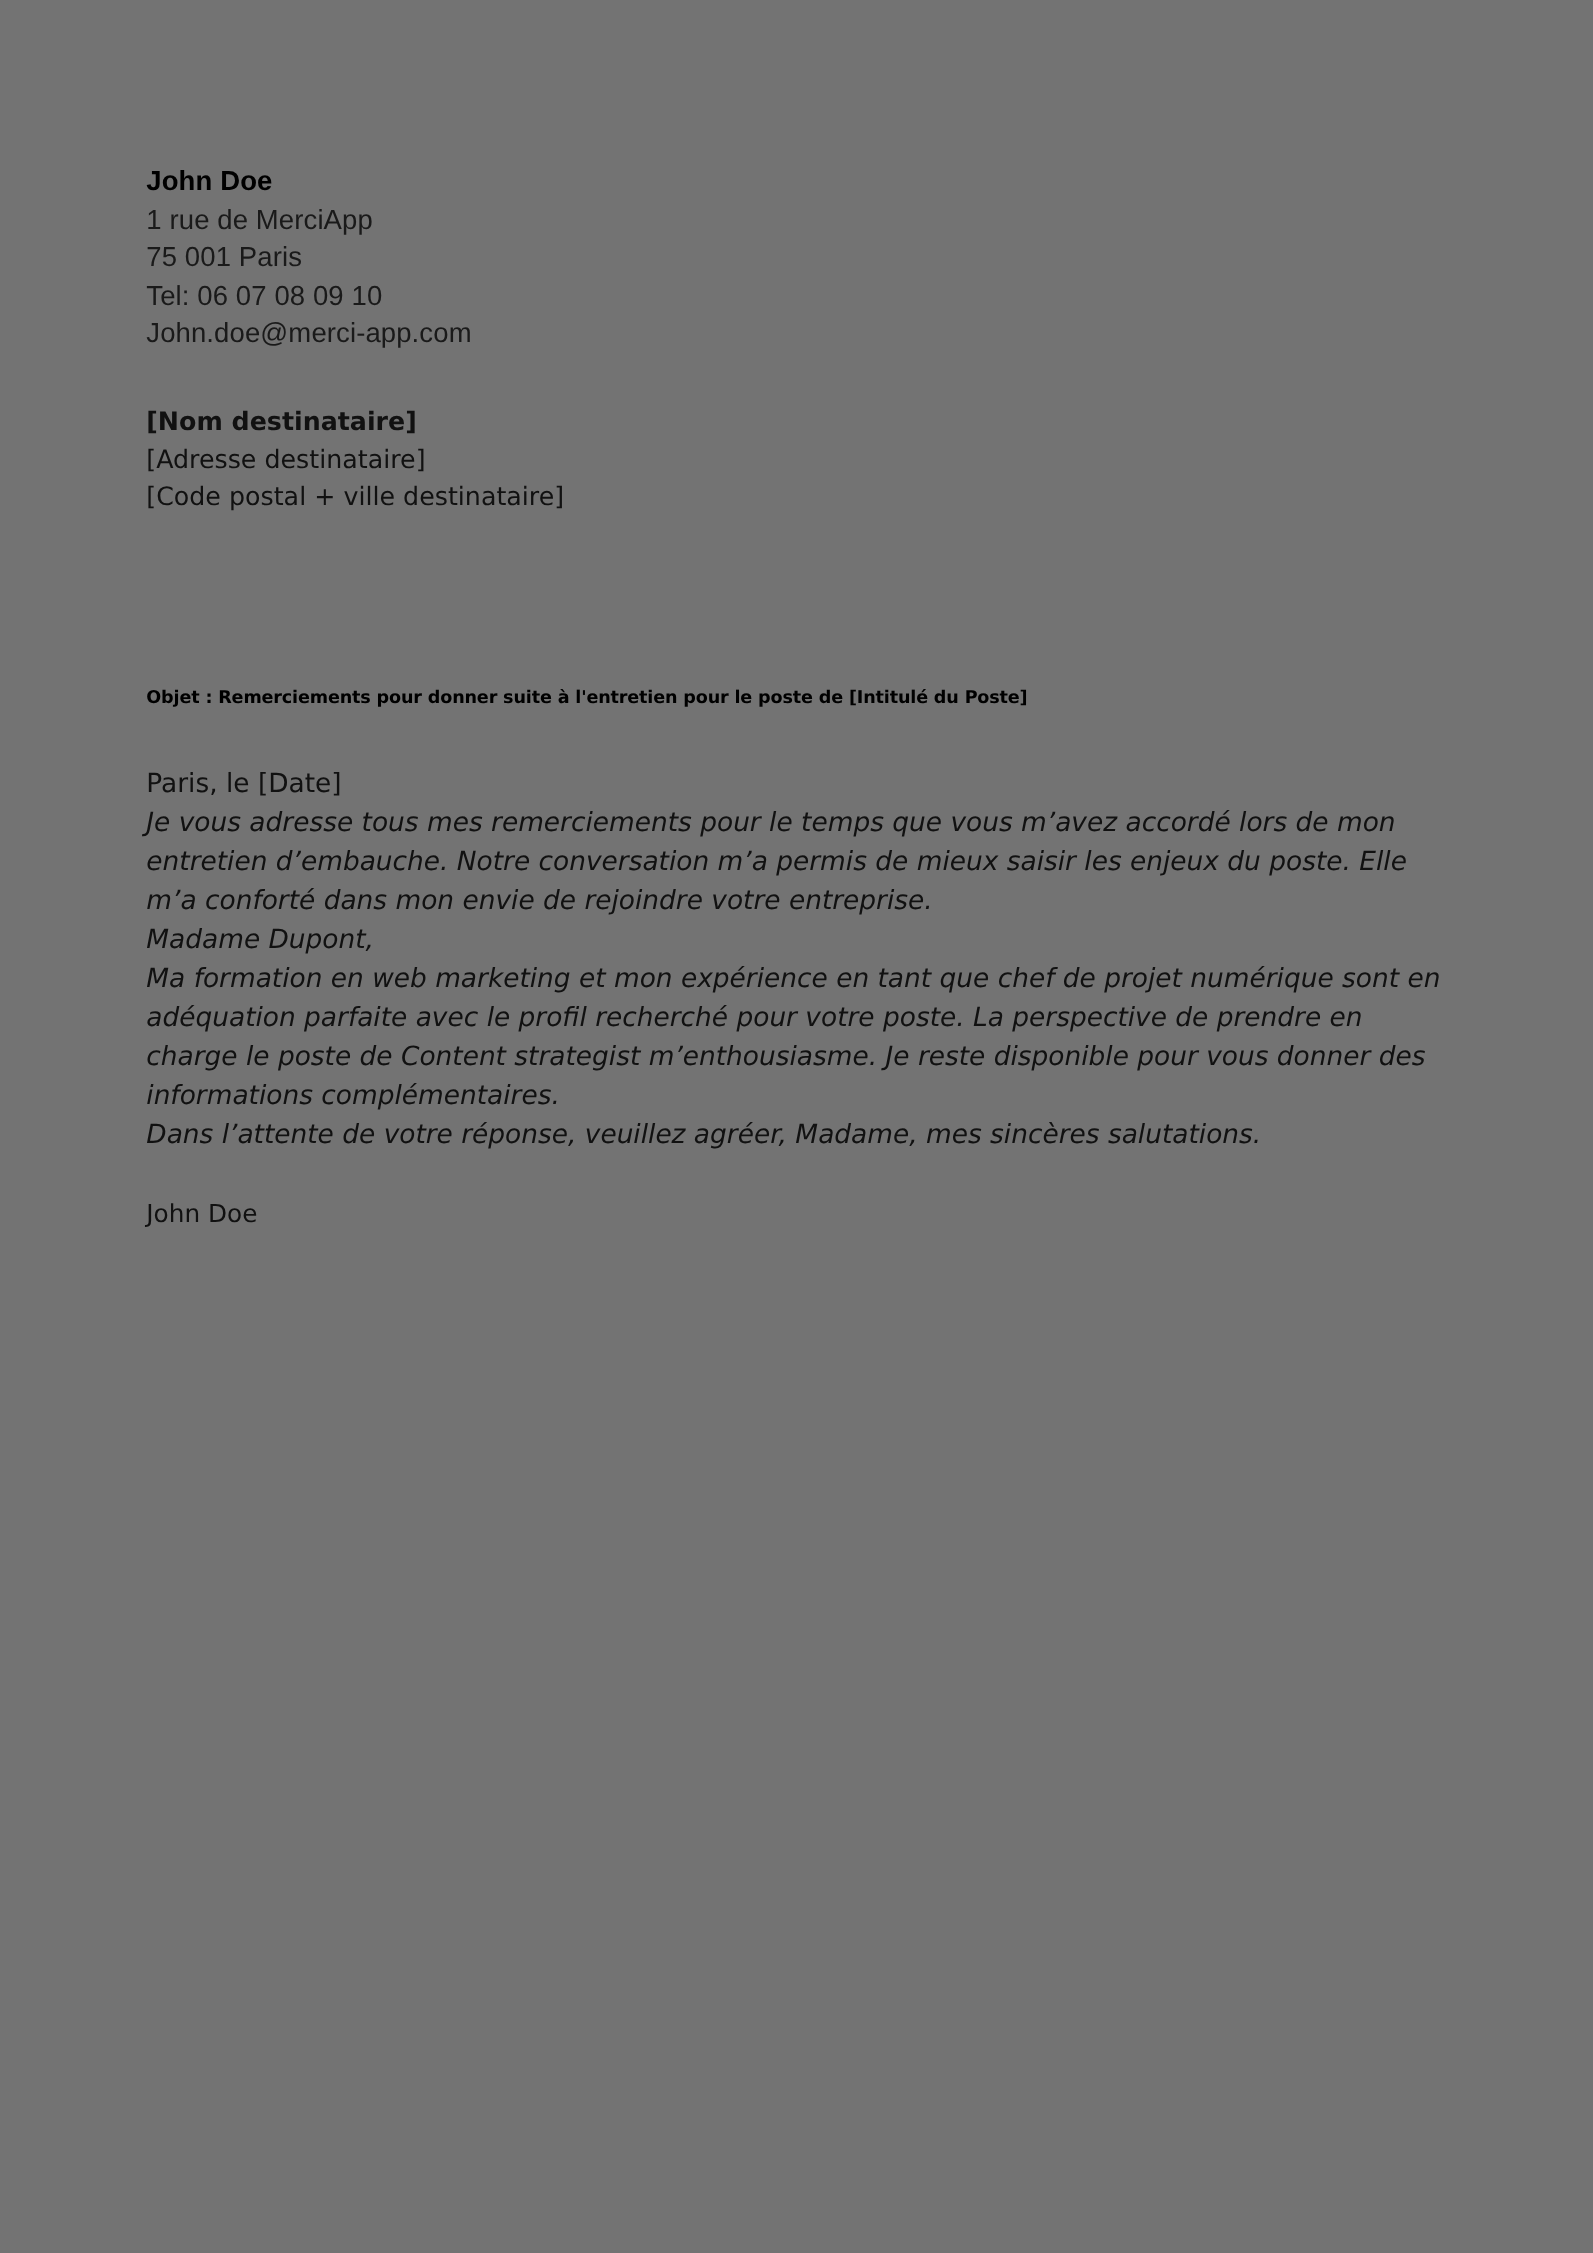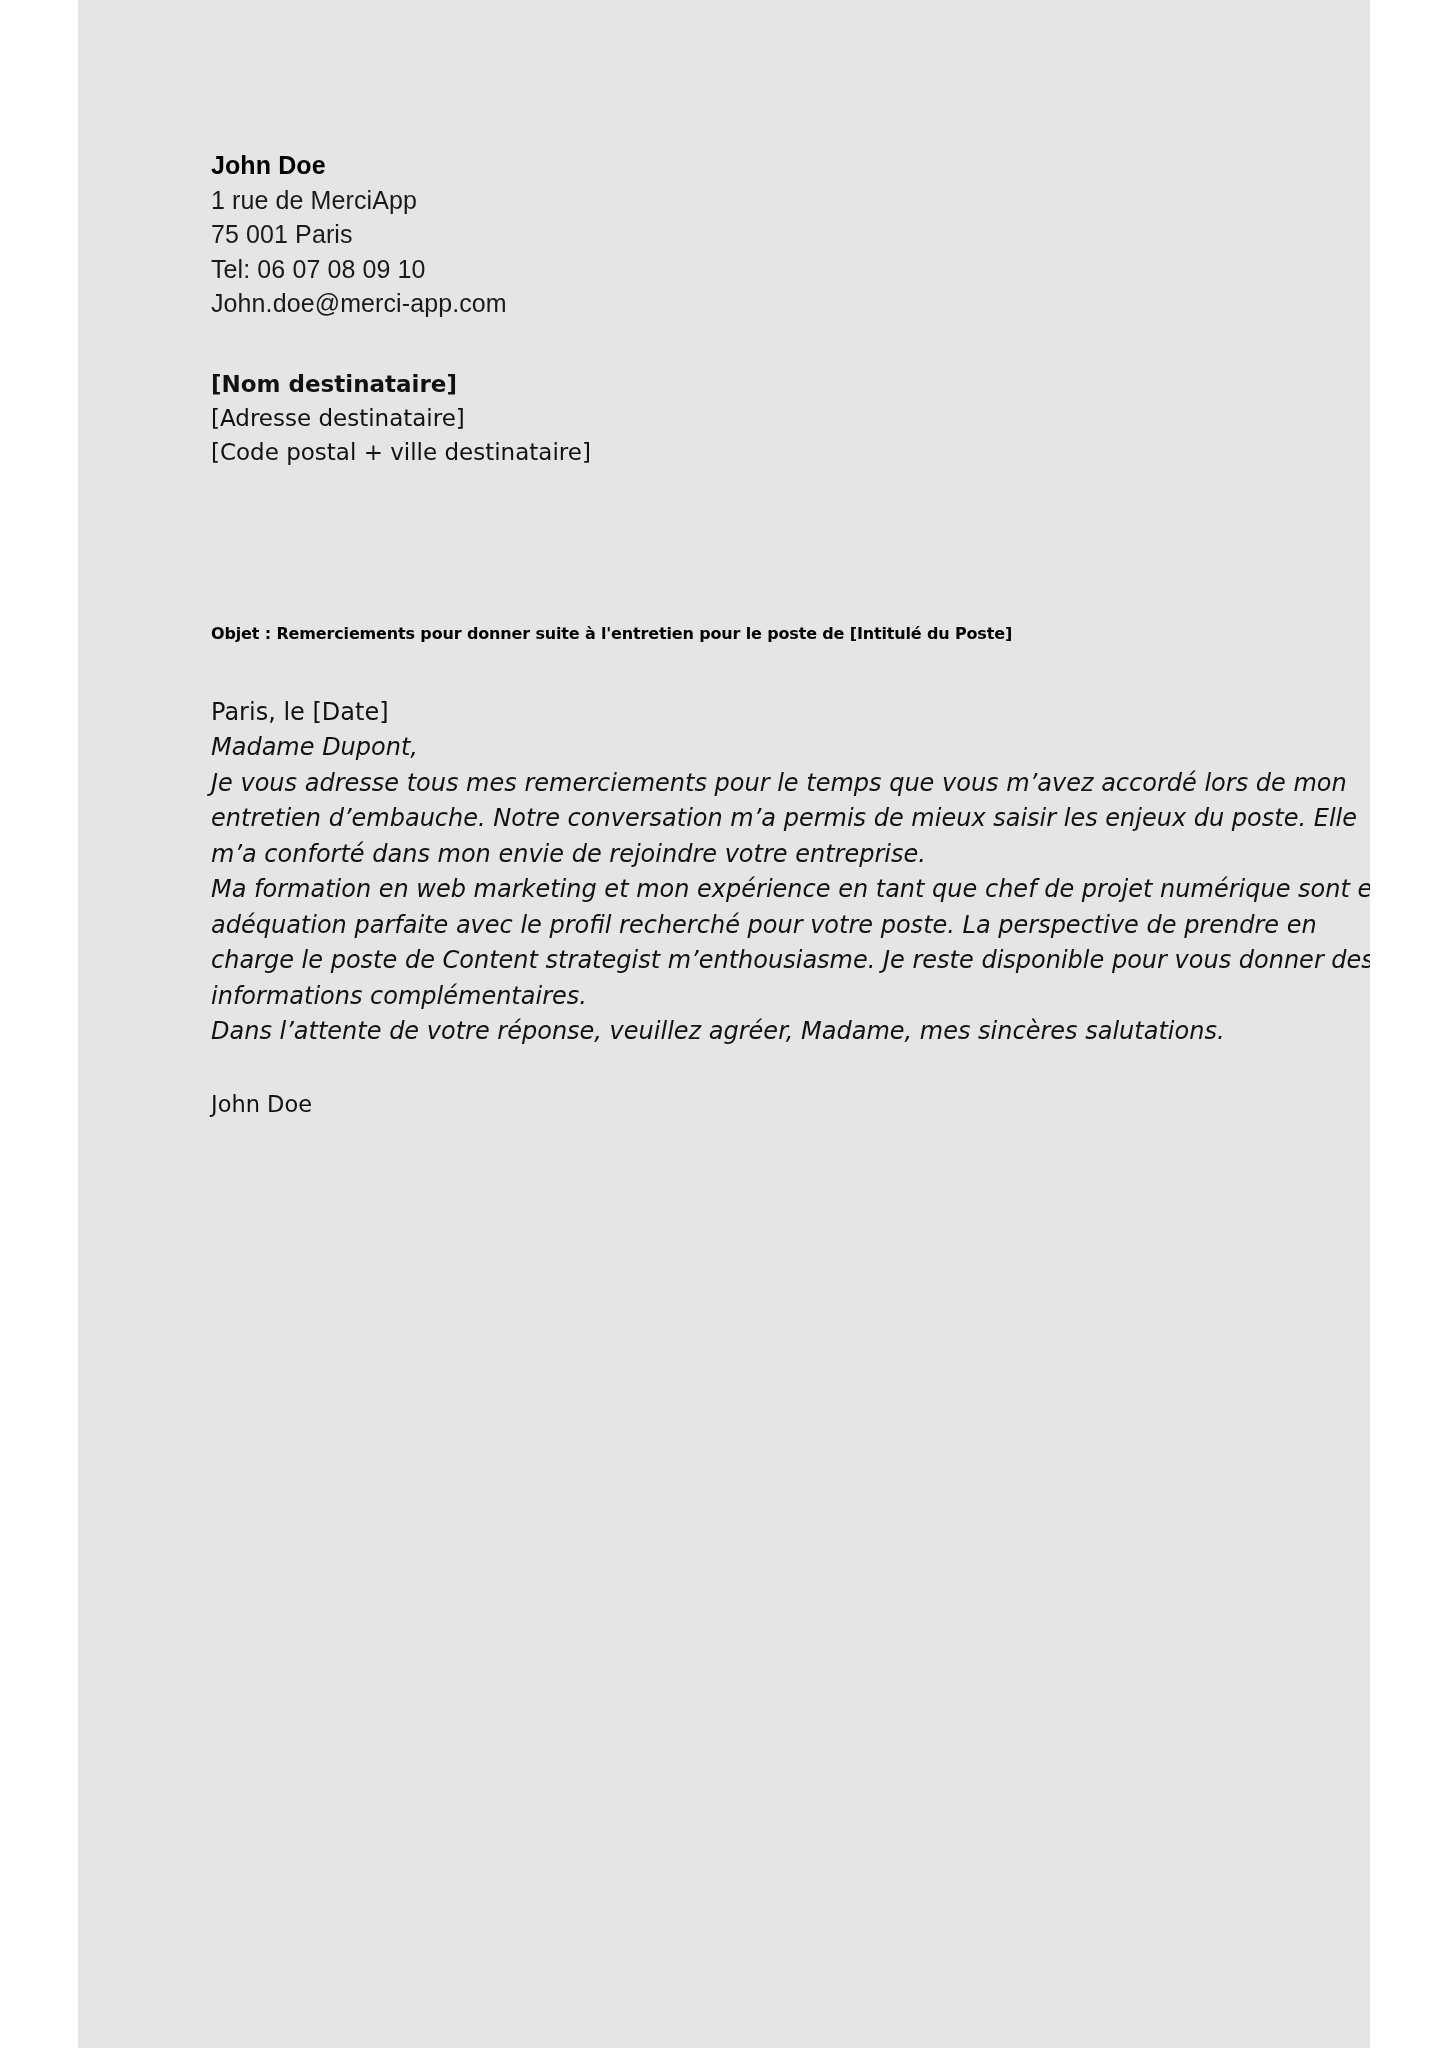--- a/index.html
+++ b/index.html
@@ -6,23 +6,23 @@
     margin: 0;
     padding: 0;
     background: #ffffff;
   }
   body {
     font-family: "Liberation Sans", sans-serif;
     color: #000000;
   }
   .page {
     position: relative;
-    width: 1292px;
+    width: 1448px;
     height: 2048px;
-    background: #e5e5e5;
+    background: #737373;
     margin: 0 auto;
     overflow: hidden;
     box-sizing: border-box;
   }
   .content {
     position: absolute;
     left: 133px;
     top: 148px;
     width: 1182px;
   }
@@ -117,22 +117,22 @@
     <div class="recipient">
       <div class="r-name">[Nom destinataire]</div>
       <div class="r-line">[Adresse destinataire]</div>
       <div class="r-line">[Code postal + ville destinataire]</div>
     </div>
 
     <div class="subject">Objet : Remerciements pour donner suite à l'entretien pour le poste de [Intitulé du Poste]</div>
 
     <div class="body-block">
       <p class="para upright">Paris, le [Date]</p>
+      <p class="para ital">Je vous adresse tous mes remerciements pour le temps que vous m’avez accordé lors de mon entretien d’embauche. Notre conversation m’a permis de mieux saisir les enjeux du poste. Elle m’a conforté dans mon envie de rejoindre votre entreprise.</p>
       <p class="para ital">Madame Dupont,</p>
-      <p class="para ital">Je vous adresse tous mes remerciements pour le temps que vous m’avez accordé lors de mon entretien d’embauche. Notre conversation m’a permis de mieux saisir les enjeux du poste. Elle m’a conforté dans mon envie de rejoindre votre entreprise.</p>
       <p class="para ital">Ma formation en web marketing et mon expérience en tant que chef de projet numérique sont en adéquation parfaite avec le profil recherché pour votre poste. La perspective de prendre en charge le poste de Content strategist m’enthousiasme. Je reste disponible pour vous donner des informations complémentaires.</p>
       <p class="para ital">Dans l’attente de votre réponse, veuillez agréer, Madame, mes sincères salutations.</p>
     </div>
 
     <div class="signature">John Doe</div>
 
   </div>
 </div>
 
 </body></html>

